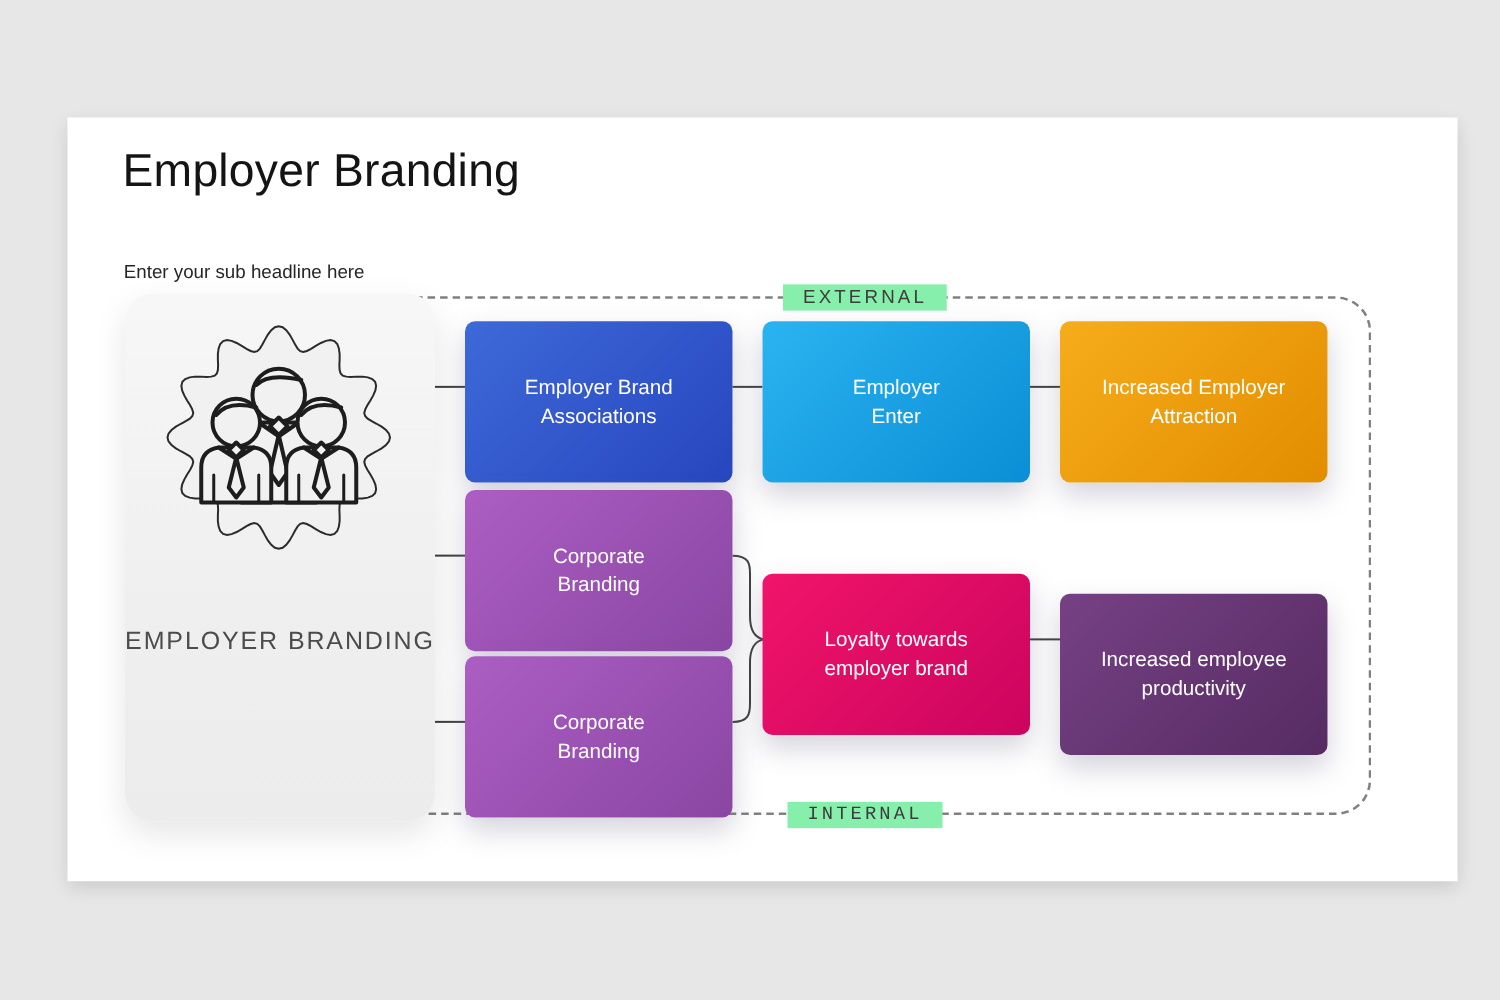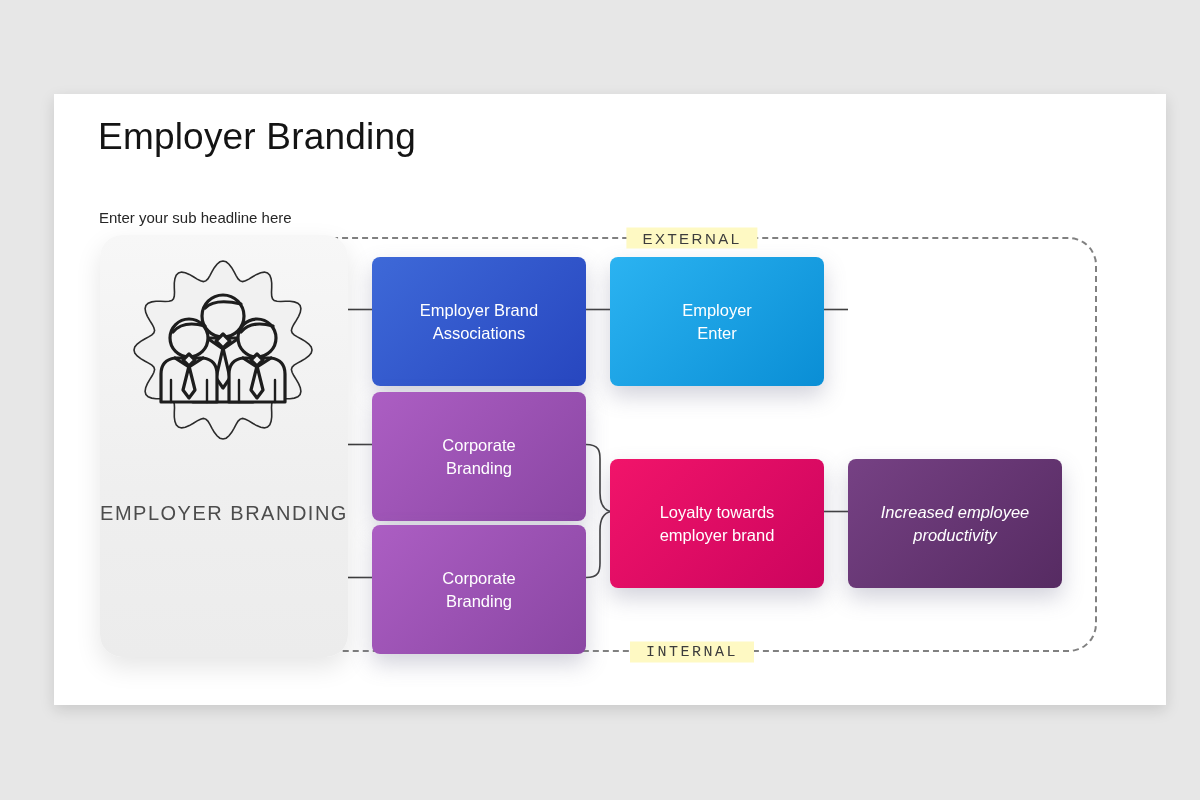--- a/index.html
+++ b/index.html
@@ -23,21 +23,21 @@
     position:absolute;left:45px;top:79px;
     font-size:15px;color:#262626;margin-top:36px;
   }
   .dashed-zone{
     position:absolute;left:70px;top:143px;width:973px;height:415px;
     border:2px dashed #808080;border-radius:28px;
     box-sizing:border-box;
   }
   .zone-label{
     position:absolute;transform:translate(-50%,-50%);
-    background:#fef9c3;padding:2px 16px;
+    background:#86efac;padding:2px 16px;
     font-size:15px;letter-spacing:2.5px;color:#3c3c3c;white-space:nowrap;
   }
   .zone-label.external{left:638px;top:144px;}
   .zone-label.internal{left:638px;top:558px;font-family:Liberation Mono, monospace;}
   .connectors{position:absolute;left:0;top:0;width:1092px;height:611px;pointer-events:none;}
   .hub-card{
     position:absolute;left:46px;top:141px;width:248px;height:422px;
     border-radius:22px;
     background:linear-gradient(180deg,#f7f7f7 0%,#efefef 60%,#ececec 100%);
     box-shadow:0 10px 26px rgba(0,0,0,0.10);
@@ -54,21 +54,21 @@
     color:#ffffff;font-size:16.5px;font-weight:500;line-height:1.35;
     text-align:center;
     box-shadow:0 10px 22px rgba(110,110,140,0.30);
   }
   .node span{display:block;}
   .n0{left:318px;top:163px;}
   .n1{left:556px;top:163px;}
   .n2{left:794px;top:163px;}
   .n3{left:318px;top:298px;}
   .n4{left:556px;top:365px;}
-  .n5{left:794px;top:365px;font-style:italic;}
+  .n5{left:794px;top:381px;}
   .n6{left:318px;top:431px;}
 </style>
 </head>
 <body>
 
 <div class="slide">
 
   <div class="title">Employer Branding</div>
   <div class="subtitle">Enter your sub headline here</div>
 
@@ -123,20 +123,24 @@
   </div>
 
   <div class="node n0" style="background: linear-gradient(135deg, rgb(62, 105, 216), rgb(39, 70, 191));">
     <span>Employer Brand</span>
     <span>Associations</span>
   </div>
   <div class="node n1" style="background: linear-gradient(135deg, rgb(43, 179, 241), rgb(10, 142, 213));">
     <span>Employer</span>
     <span>Enter</span>
   </div>
+  <div class="node n2" style="background: linear-gradient(135deg, rgb(246, 173, 27), rgb(226, 141, 0));">
+    <span>Increased Employer</span>
+    <span>Attraction</span>
+  </div>
   <div class="node n3" style="background: linear-gradient(135deg, rgb(172, 94, 195), rgb(138, 70, 163));">
     <span>Corporate</span>
     <span>Branding</span>
   </div>
   <div class="node n4" style="background: linear-gradient(135deg, rgb(241, 20, 106), rgb(204, 4, 94));">
     <span>Loyalty towards</span>
     <span>employer brand</span>
   </div>
   <div class="node n5" style="background: linear-gradient(135deg, rgb(118, 65, 132), rgb(86, 43, 98));">
     <span>Increased employee</span>

